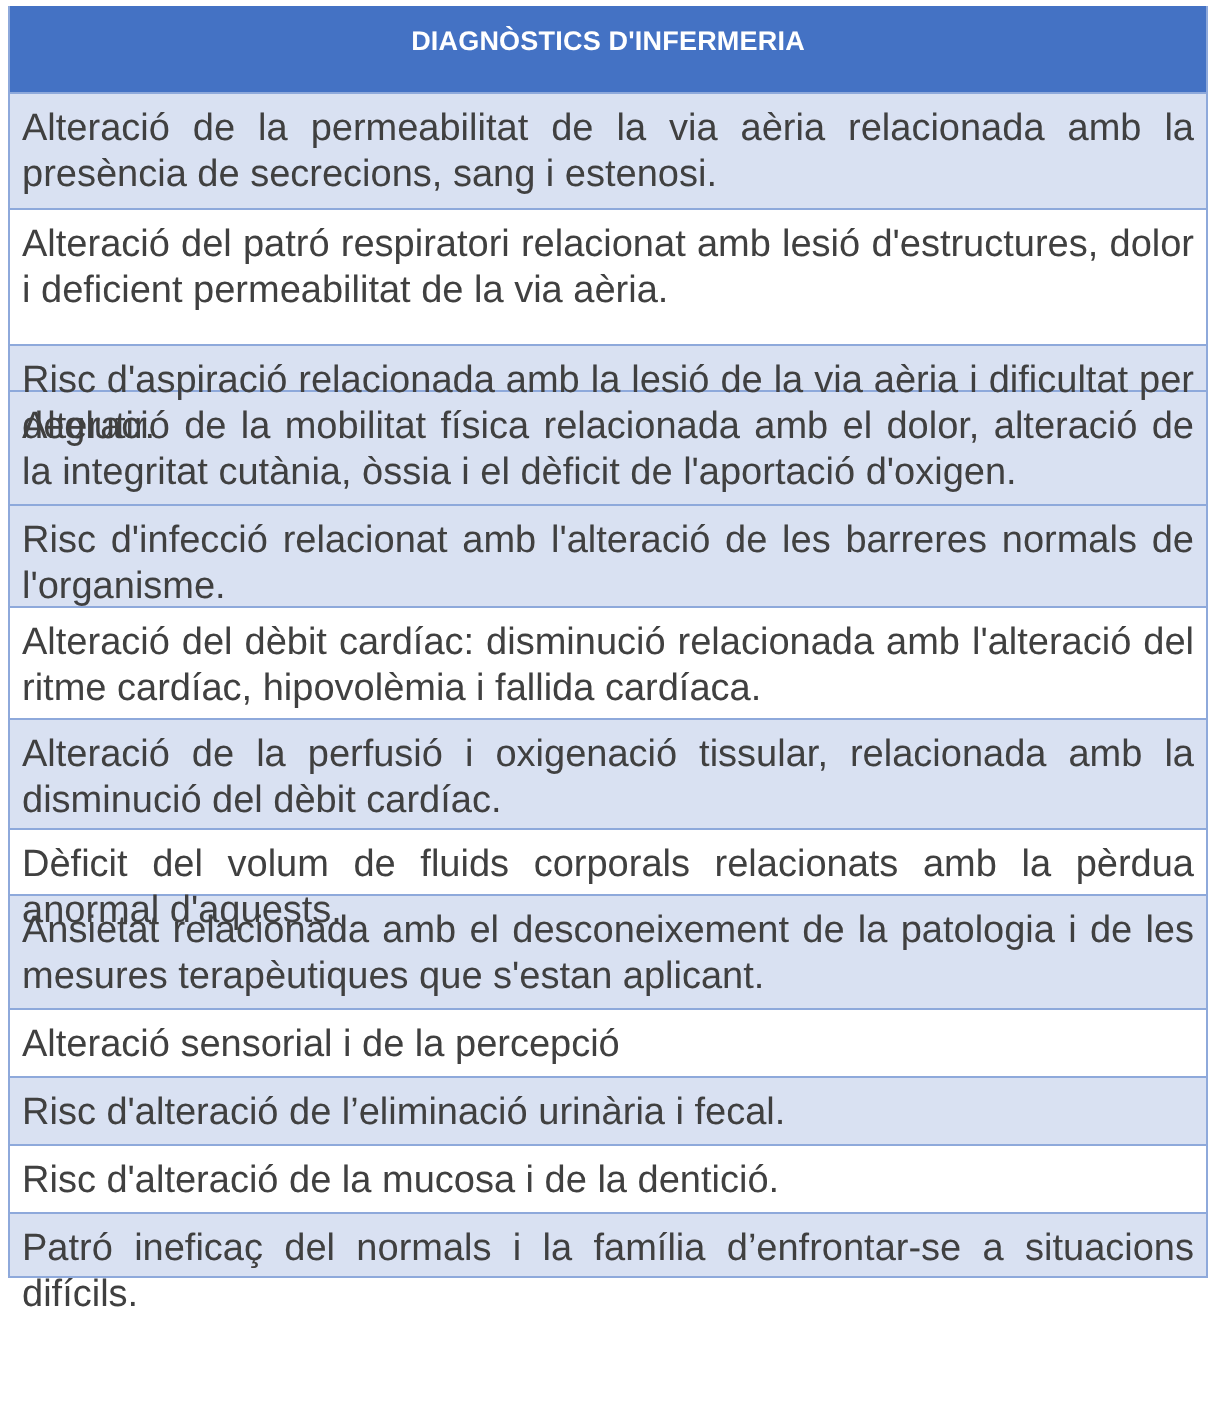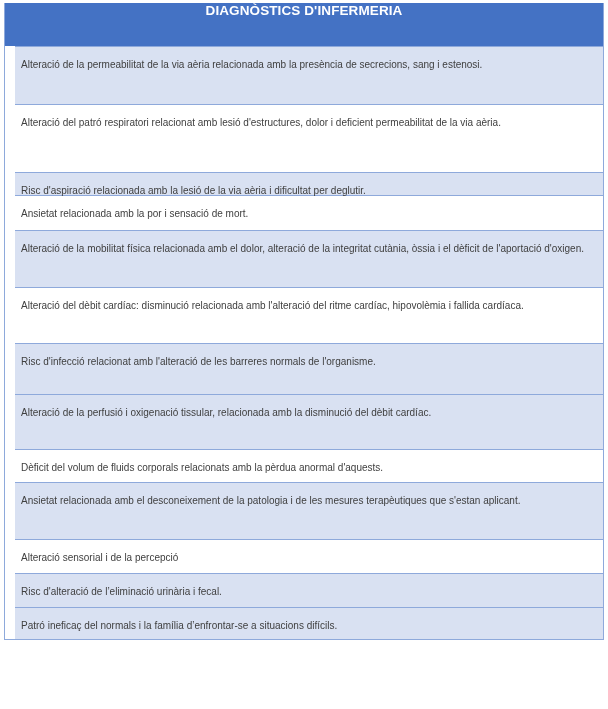--- a/index.html
+++ b/index.html
@@ -24,52 +24,51 @@
       border-bottom: 1px solid #8EA9DB;
       box-sizing: border-box;
     }
     .header {
       height: 43px;
       background: #4472C4;
       color: #ffffff;
       font-weight: bold;
       font-size: 13.5px;
       display: flex;
-      align-items: flex-start;
+      align-items: center;
       justify-content: center;
       letter-spacing: 0.1px;
       padding-bottom: 8px;
       box-sizing: border-box;
     }
     .row {
       box-sizing: border-box;
       border-top: 1px solid #8EA9DB;
       padding: 6px 6px 16px 6px;
-      font-size: 10px;
+      font-size: 19px;
       line-height: 23px;
       color: #404040;
       text-align: justify;
-      margin-left: 10px;
     }
     .row.band { background: #D9E1F2; }
     .row.plain { background: #ffffff; }
   </style>
 </head>
 <body>
 
 <div class="table">
   <div class="header">
     <span>DIAGNÒSTICS D'INFERMERIA</span>
   </div>
   <div class="row band" style="height:58px"><span>Alteració de la permeabilitat de la via aèria relacionada amb la presència de secrecions, sang i estenosi.</span></div>
   <div class="row plain" style="height:68px"><span>Alteració del patró respiratori relacionat amb lesió d'estructures, dolor i deficient permeabilitat de la via aèria.</span></div>
   <div class="row band" style="height:18px"><span>Risc d'aspiració relacionada amb la lesió de la via aèria i dificultat per deglutir.</span></div>
-  <div class="row plain" style="height:35px"><span>Ansietat relacionada amb la por i sensació de mort.</span></div>
   <div class="row band" style="height:57px"><span>Alteració de la mobilitat física relacionada amb el dolor, alteració de la integritat cutània, òssia i el dèficit de l'aportació d'oxigen.</span></div>
+  <div class="row band" style="height:51px"><span>Risc d'infecció relacionat amb l'alteració de les barreres normals de l'organisme.</span></div>
   <div class="row plain" style="height:56px"><span>Alteració del dèbit cardíac: disminució relacionada amb l'alteració del ritme cardíac, hipovolèmia i fallida cardíaca.</span></div>
-  <div class="row band" style="height:51px"><span>Risc d'infecció relacionat amb l'alteració de les barreres normals de l'organisme.</span></div>
   <div class="row band" style="height:55px"><span>Alteració de la perfusió i oxigenació tissular, relacionada amb la disminució del dèbit cardíac.</span></div>
   <div class="row plain" style="height:33px"><span>Dèficit del volum de fluids corporals relacionats amb la pèrdua anormal d'aquests.</span></div>
   <div class="row band" style="height:57px"><span>Ansietat relacionada amb el desconeixement de la patologia i de les mesures terapèutiques que s'estan aplicant.</span></div>
   <div class="row plain" style="height:34px"><span>Alteració sensorial i de la percepció</span></div>
   <div class="row band" style="height:34px"><span>Risc d'alteració de l’eliminació urinària i fecal.</span></div>
+  <div class="row plain" style="height:34px"><span>Risc d'alteració de la mucosa i de la dentició.</span></div>
   <div class="row band" style="height:32px"><span>Patró ineficaç del normals i la família d’enfrontar-se a situacions difícils.</span></div>
 </div>
 
 </body></html>

